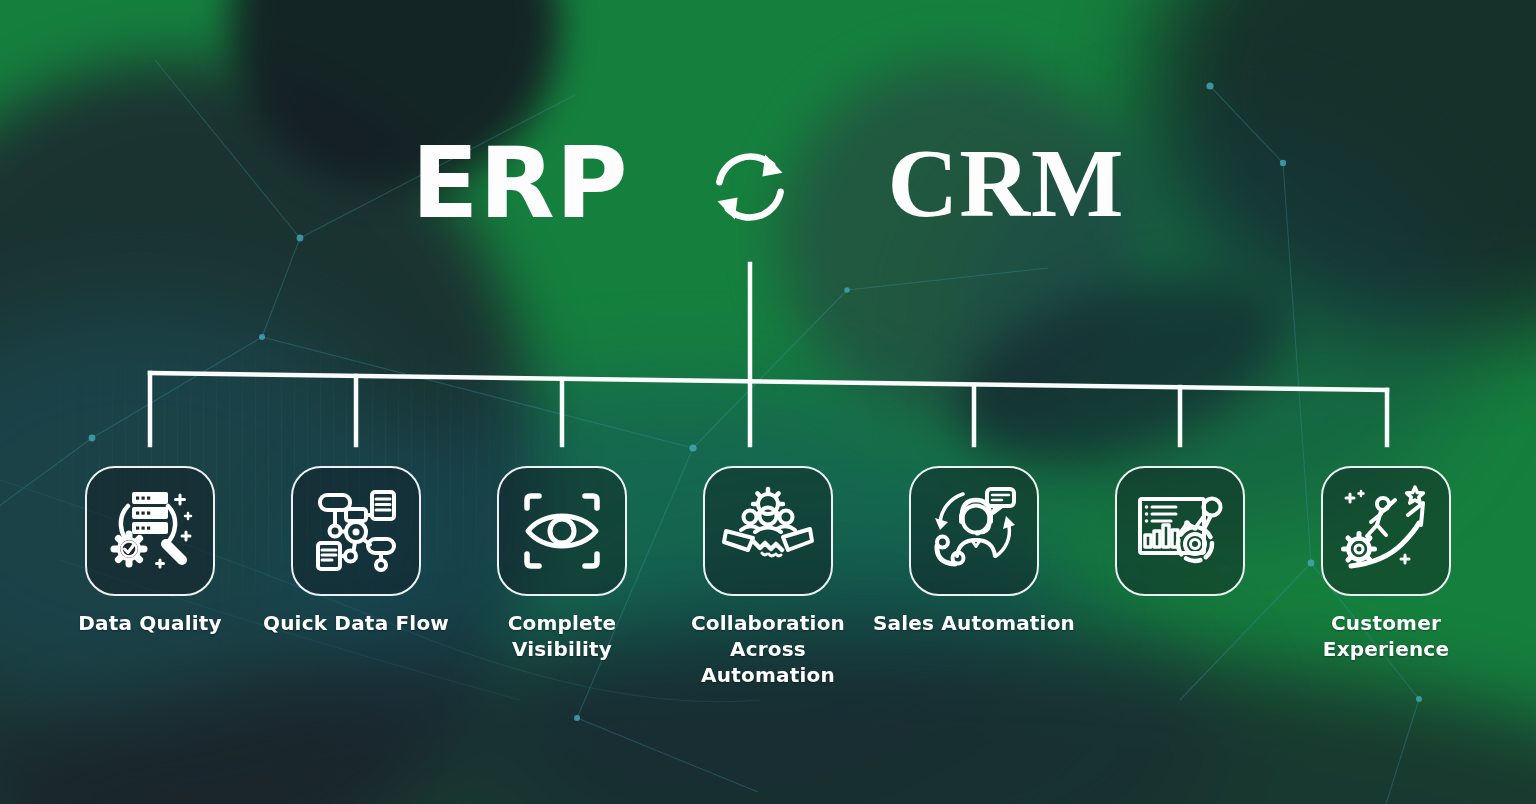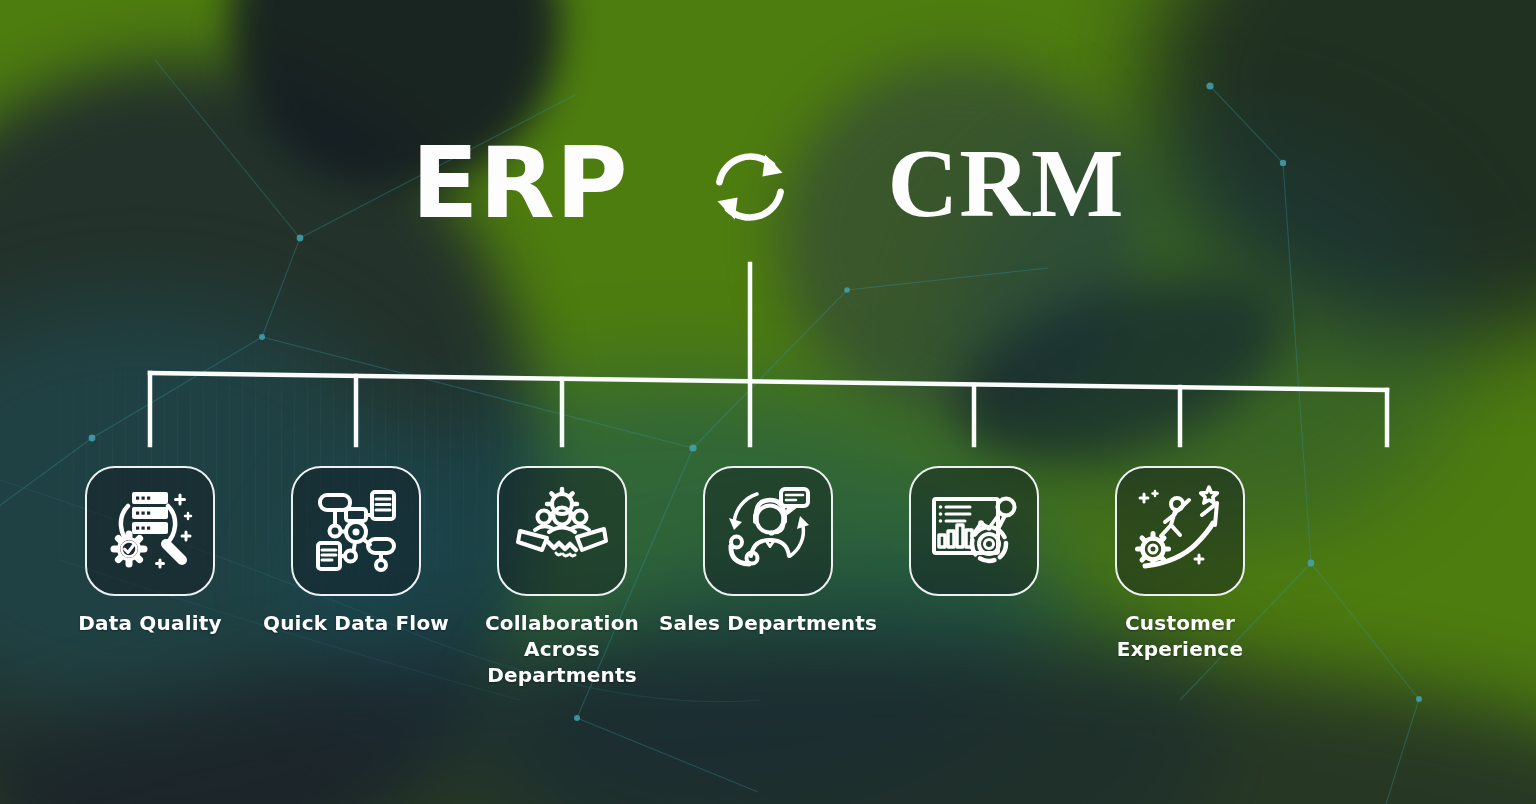--- a/index.html
+++ b/index.html
@@ -1,18 +1,18 @@
 <!DOCTYPE html>
 <html><head>
 <meta charset="utf-8">
 <style>
   html,body{margin:0;padding:0;background:#10161c;}
   #canvas{
     position:relative;width:1536px;height:804px;overflow:hidden;
-    background:#4d7c0f;
+    background:#15803d;
     font-family:"DejaVu Sans","Liberation Sans",sans-serif;
   }
   
   .bg-layer{position:absolute;inset:0;}
   .blob{position:absolute;border-radius:50%;filter:blur(46px);}
   .b-sil-head{left:230px;top:-140px;width:330px;height:330px;background:#141c23;opacity:.9;filter:blur(18px);}
   .b-sil-body{left:-180px;top:60px;width:720px;height:820px;background:#1c262f;opacity:.85;filter:blur(30px);}
   .b-screen{left:780px;top:60px;width:360px;height:360px;background:#2b3943;opacity:.55;filter:blur(26px);}
   .b-hand{left:950px;top:290px;width:340px;height:160px;background:#131b22;opacity:.7;filter:blur(24px);transform:rotate(-18deg);}
   .b-teal-left{left:-140px;top:300px;width:560px;height:420px;background:#1b5767;opacity:.42;}
@@ -195,20 +195,36 @@
           <line x1="45.5" y1="68" x2="47" y2="59.5"></line>
           <line x1="55.5" y1="56.5" x2="62" y2="61.5"></line>
           <rect x="60" y="56" width="26" height="14" rx="7"></rect>
           <line x1="73" y1="70" x2="73" y2="77"></line>
           <circle cx="73" cy="82" r="5"></circle>
         </svg>
       </div>
       <div class="label">Quick Data Flow</div>
     </div>
 
+    <div class="item">
+      <div class="card">
+        <svg class="bicon" viewBox="0 0 96 96" fill="none" stroke="#fff" stroke-width="5" stroke-linecap="round" stroke-linejoin="round">
+          <g stroke-width="5.5">
+            <path d="M25,13 h-8 q-4,0 -4,4 v8"></path>
+            <path d="M71,13 h8 q4,0 4,4 v8"></path>
+            <path d="M13,71 v8 q0,4 4,4 h8"></path>
+            <path d="M83,71 v8 q0,4 -4,4 h-8"></path>
+          </g>
+          <path d="M14,48 C29,28 67,28 82,48 C67,68 29,68 14,48 Z"></path>
+          <circle cx="48" cy="48" r="12"></circle>
+        </svg>
+      </div>
+      <div class="label">Complete
+Visibility</div>
+    </div>
 
     <div class="item">
       <div class="card">
         <svg class="bicon" viewBox="0 0 96 96" fill="none" stroke="#fff" stroke-width="4" stroke-linecap="round" stroke-linejoin="round">
           <circle cx="48" cy="21" r="10"></circle>
           <g stroke-width="4.5">
             <line x1="58.5" y1="21" x2="63" y2="21"></line>
               <line x1="55.4" y1="28.4" x2="58.6" y2="31.6"></line>
             <line x1="40.6" y1="28.4" x2="37.4" y2="31.6"></line>
               <line x1="37.5" y1="21" x2="33" y2="21"></line>
@@ -223,21 +239,21 @@
           <path d="M57,46 q9,-6 18,1"></path>
           <path d="M35,49 q13,-9 26,0"></path>
           <path d="M6,48 L33,55 L28,67 L4,59 Z"></path>
           <path d="M90,46 L63,54 L68,67 L92,58 Z"></path>
           <path d="M34,59 l6,6 l5,-5 l6,6 l5,-5 l6,6" stroke-width="4.5"></path>
           <path d="M42,70 q2,3 5,1 M49,71 q2,3 5,1 M56,71 q2,3 5,1" stroke-width="3"></path>
         </svg>
       </div>
       <div class="label">Collaboration
 Across
-Departments</div>
+Automation</div>
     </div>
 
     <div class="item">
       <div class="card">
         <svg class="bicon" viewBox="0 0 96 96" fill="none" stroke="#fff" stroke-width="4" stroke-linecap="round" stroke-linejoin="round">
           <rect x="61" y="6" width="27" height="17" rx="4"></rect>
           <path d="M70,23 l-3,7 l9,-7"></path>
           <path d="M66,12 h17 M66,17 h10" stroke-width="2.5"></path>
           <path d="M37,11 A33,33 0 0 0 14,41" stroke-width="3.5"></path>
           <path d="M9,35 L14,47 L22,39 Z" fill="#fff" stroke="none"></path>
@@ -249,21 +265,21 @@
           <rect x="61.5" y="30" width="5.5" height="11" rx="2.7" fill="#fff" stroke="none"></rect>
           <path d="M64,41 q-1,9 -11,9" stroke-width="3"></path>
           <circle cx="51.5" cy="50" r="2.6" fill="#fff" stroke="none"></circle>
           <path d="M31,73 q2,-16 19,-16 q17,0 19,16"></path>
           <path d="M46,57.5 l4,6 l4,-6" stroke-width="3"></path>
           <circle cx="16.5" cy="59" r="5.5"></circle>
           <circle cx="32" cy="75" r="5.5"></circle>
           <path d="M11,63 q-1,17 18,18" stroke-width="5"></path>
         </svg>
       </div>
-      <div class="label">Sales Departments</div>
+      <div class="label">Sales Automation</div>
     </div>
 
     <div class="item">
       <div class="card">
         <svg class="bicon" viewBox="0 0 96 96" fill="none" stroke="#fff" stroke-width="4" stroke-linecap="round" stroke-linejoin="round">
           <rect x="8" y="16" width="64" height="54" rx="2"></rect>
           <g fill="#fff" stroke="none">
             <circle cx="14.5" cy="24" r="1.8"></circle>
               <circle cx="14.5" cy="31" r="1.8"></circle>
               <circle cx="14.5" cy="38" r="1.8"></circle>

